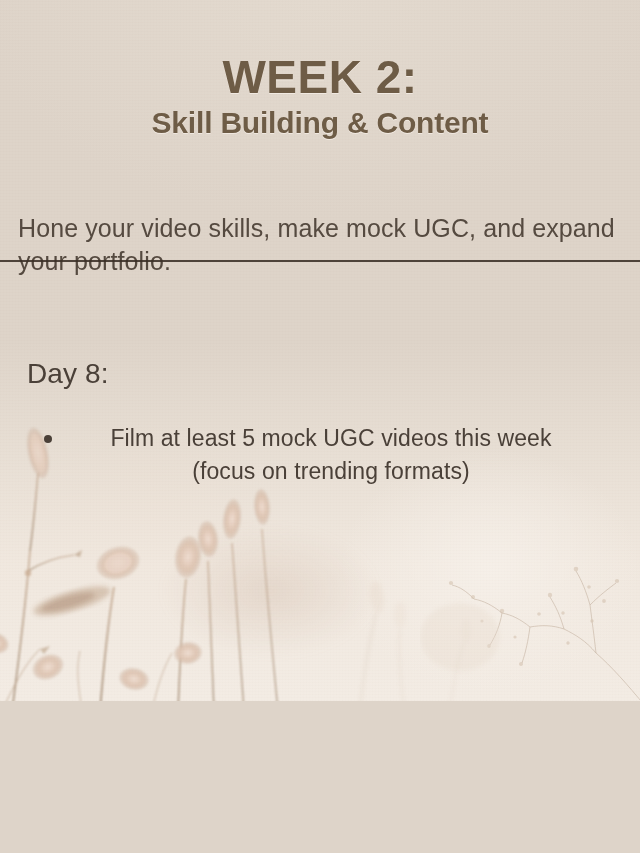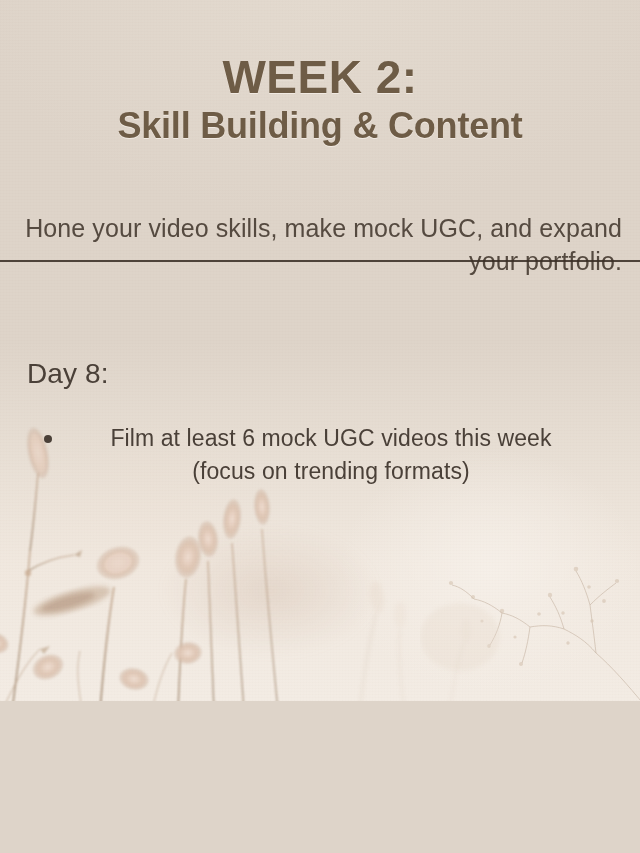--- a/index.html
+++ b/index.html
@@ -87,33 +87,33 @@
     color: #6e5c46;
   }
   .title-line1 {
     font-size: 46px;
     font-weight: 700;
     letter-spacing: 0.5px;
     line-height: 1.12;
     text-shadow: 0 1px 0 rgba(255,250,244,0.55);
   }
   .title-line2 {
-    font-size: 36px;
+    font-size: 30px;
     font-weight: 700;
     letter-spacing: -0.2px;
     line-height: 1.12;
     margin-top: 2px;
     text-shadow: 0 1px 0 rgba(255,250,244,0.55);
   }
 
   .subtitle {
     position: absolute;
     top: 212px;
     left: 18px; right: 18px;
-    text-align: right;
+    text-align: left;
     color: #554a40;
     font-size: 25px;
     font-weight: 300;
     line-height: 1.32;
     letter-spacing: 0.1px;
   }
 
   .divider {
     position: absolute;
     top: 260px;
@@ -305,19 +305,19 @@
 
     <div class="divider"></div>
 
     <div class="day-label">Day 8:</div>
 
     <div class="bullets">
 
 
       <div class="bullet-row">
         <span class="bullet-dot"></span>
-        <span class="bullet-text">Film at least 6 mock UGC videos this week (focus on trending formats)</span>
+        <span class="bullet-text">Film at least 5 mock UGC videos this week (focus on trending formats)</span>
       </div>
 
 
     </div>
   </div>
 </div>
 
 </body></html>

